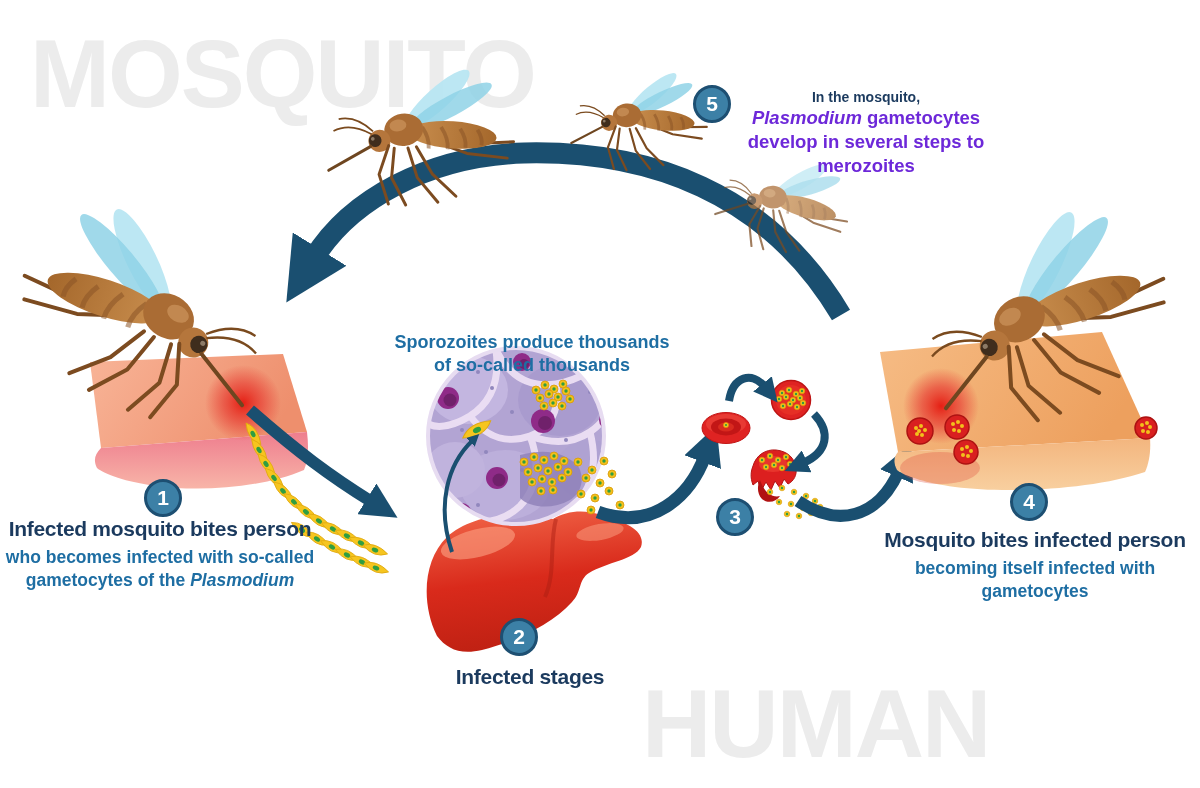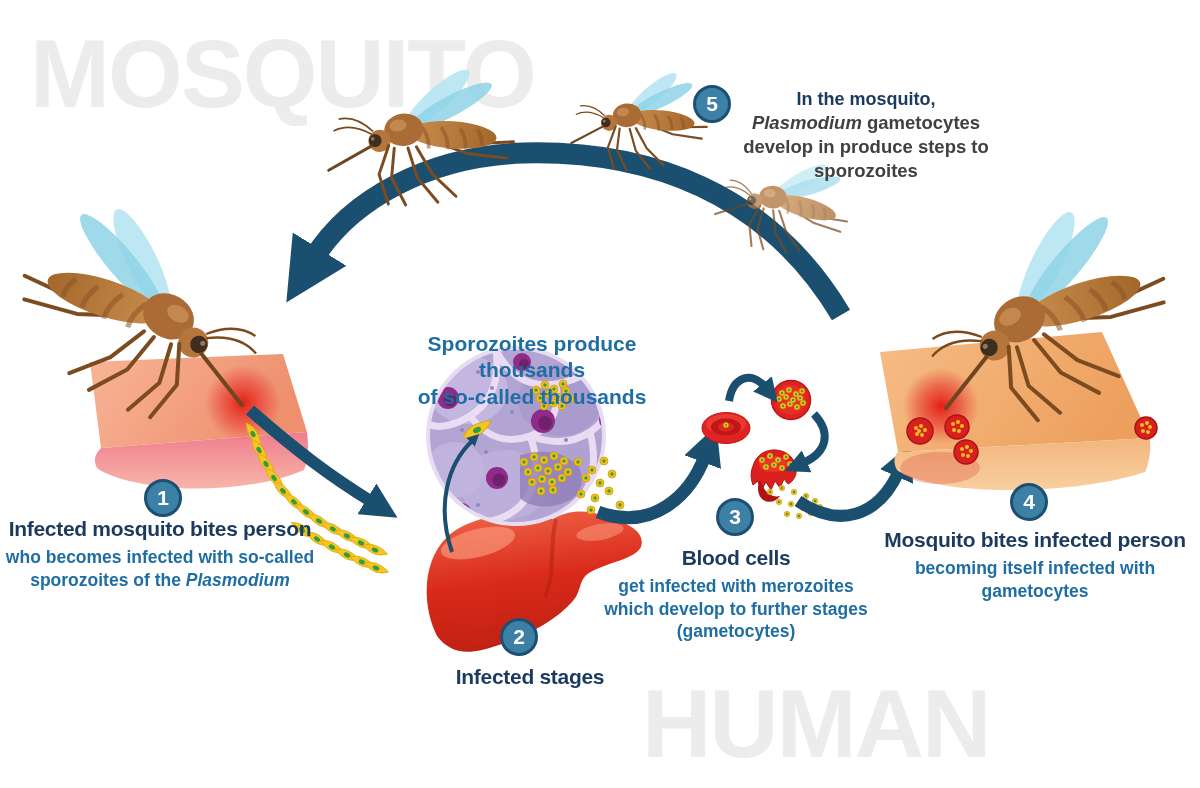--- a/index.html
+++ b/index.html
@@ -8,24 +8,24 @@
   .wm{position:absolute;font-weight:bold;color:#ececec;font-size:96px;letter-spacing:-2px;
       line-height:1;user-select:none;}
   .art{position:absolute;left:0;top:0;}
   .badge{position:absolute;width:38px;height:38px;border-radius:50%;
          background:#3c80a6;border:3px solid #1d4f72;box-sizing:border-box;
          color:#fff;font-weight:bold;font-size:21px;line-height:32px;text-align:center;}
   .step{position:absolute;text-align:center;font-weight:bold;}
   .title{color:#1b3a5e;font-size:21px;line-height:1.15;letter-spacing:-0.3px;margin:0 0 5px 0;}
   .sub{color:#1e6ea3;font-size:17.5px;line-height:1.28;}
   .sub .line{display:block;}
-  .navyline{display:block;color:#1b3a5e;font-size:18px;line-height:1.3;}
-  .tealline{display:block;color:#404040;font-size:18.5px;line-height:1.3;}
+  .navyline{display:block;color:#1b3a5e;font-size:14px;line-height:1.3;}
+  .tealline{display:block;color:#6d28d9;font-size:18.5px;line-height:1.3;}
   .caption{position:absolute;text-align:center;font-weight:bold;color:#1e6ea3;
-           font-size:21px;line-height:1.25;}
+           font-size:18px;line-height:1.25;}
   i{font-style:italic;}
 </style>
 </head>
 <body>
 
 <div class="stage">
 
   <div class="wm" style="left:30px;top:26px;">MOSQUITO</div>
   <div class="wm" style="left:642px;top:676px;">HUMAN</div>
 
@@ -348,49 +348,41 @@
   <div class="badge" style="left:144px;top:479px;">1</div>
   <div class="badge" style="left:500px;top:618px;">2</div>
   <div class="badge" style="left:716px;top:498px;">3</div>
   <div class="badge" style="left:1010px;top:483px;">4</div>
   <div class="badge" style="left:693px;top:85px;">5</div>
 
   <div class="step" style="left:-10px;top:517px;width:340px;">
     <div class="title">Infected mosquito bites person</div>
     <div class="sub">
       <span class="line">who becomes infected with so-called</span>
-      <span class="line"><span>sporozoites of the </span><i>Plasmodium</i></span>
+      <span class="line"><span>gametocytes of the </span><i>Plasmodium</i></span>
     </div>
   </div>
 
   <div class="caption" style="left:372px;top:331px;width:320px;">
     <span style="display:block">Sporozoites produce thousands</span>
     <span style="display:block">of so-called thousands</span>
   </div>
   <div class="step" style="left:420px;top:665px;width:220px;">
     <div class="title">Infected stages</div>
   </div>
 
-  <div class="step" style="left:571px;top:546px;width:330px;">
-    <div class="title">Blood cells</div>
-    <div class="sub">
-      <span class="line">get infected with merozoites</span>
-      <span class="line">which develop to further stages</span>
-      <span class="line">(gametocytes)</span>
-    </div>
-  </div>
 
   <div class="step" style="left:855px;top:528px;width:360px;">
     <div class="title">Mosquito bites infected person</div>
     <div class="sub">
       <span class="line">becoming itself infected with</span>
       <span class="line">gametocytes</span>
     </div>
   </div>
 
   <div class="step" style="left:711px;top:88px;width:310px;">
     <span class="navyline">In the mosquito,</span>
     <span class="tealline"><i>Plasmodium</i><span> gametocytes</span></span>
-    <span class="tealline">develop in produce steps to</span>
-    <span class="tealline">sporozoites</span>
+    <span class="tealline">develop in several steps to</span>
+    <span class="tealline">merozoites</span>
   </div>
 
 </div>
 
 </body></html>

